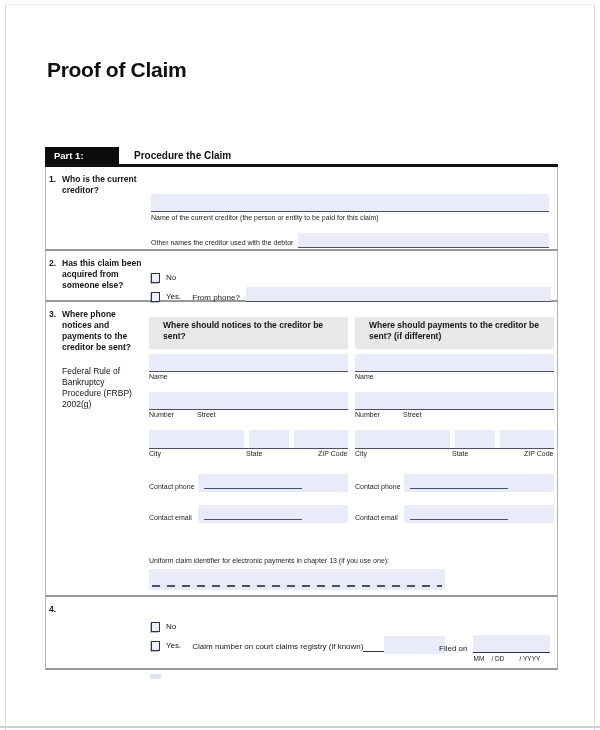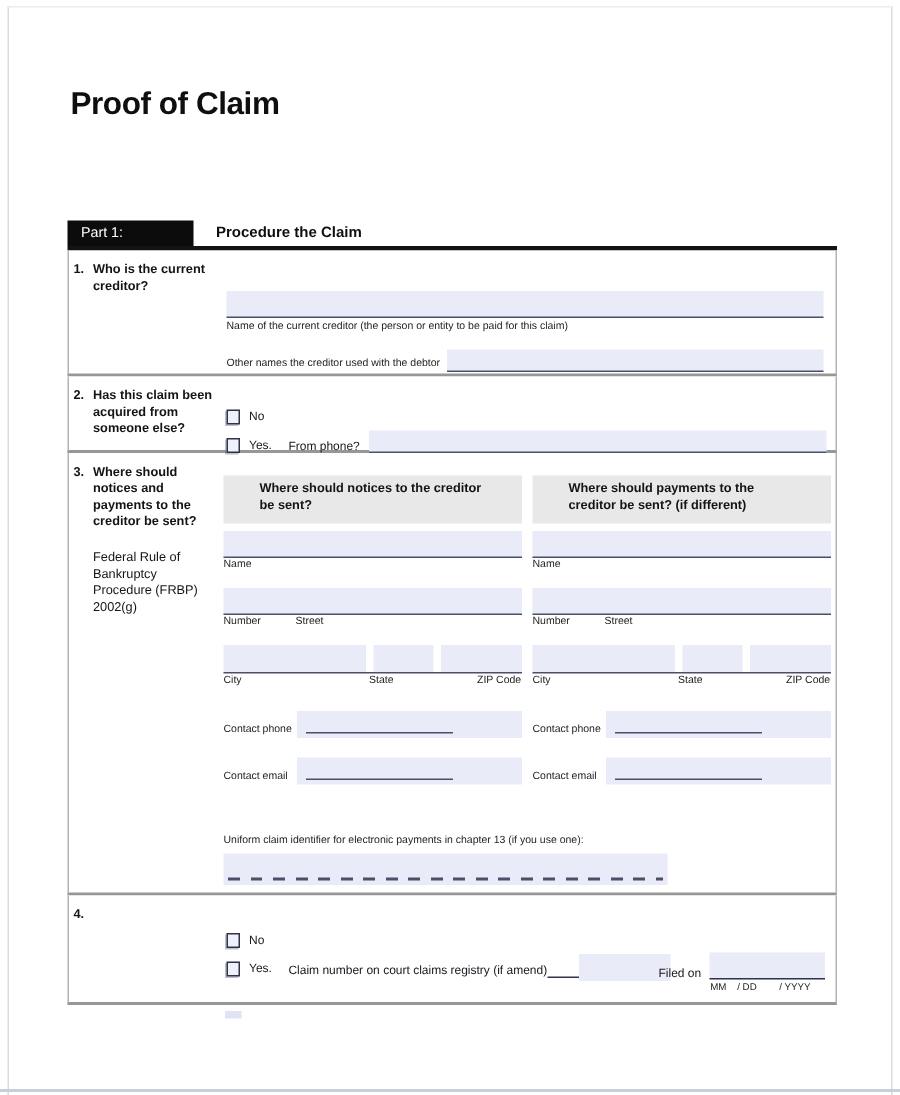--- a/index.html
+++ b/index.html
@@ -12,21 +12,21 @@
   .edge-right { position:absolute; right:5px; top:4px; bottom:0; width:1px; background:#dcdcdc; }
   .edge-top   { position:absolute; left:5px; right:5px; top:4px; height:1px; background:#ececec; }
   .edge-bottom{ position:absolute; left:0; right:0; top:726px; height:2px; background:#c9cfd8; }
 
   .doc-title { position:absolute; left:47px; top:58px; font-size:21px; font-weight:bold;
                letter-spacing:-0.3px; color:#0f0f0f; }
 
   .form { position:absolute; left:45px; top:147px; width:513px; }
 
   .part-header { display:flex; align-items:stretch; height:20px; border-bottom:3px solid #131313; }
-  .part-box { background:#0c0c0c; color:#fff; font-weight:normal; font-size:9.5px; width:84px;
+  .part-box { background:#0c0c0c; color:#fff; font-weight:bold; font-size:9.5px; width:74px;
               display:flex; align-items:center; padding-left:9px; }
   .part-title { font-weight:bold; font-size:10px; color:#0f0f0f; display:flex; align-items:center;
                 padding-left:15px; }
 
   .row { display:flex; border-bottom:2px solid #979797; border-left:1px solid #b3b3b3;
          border-right:1px solid #b3b3b3; background:#fff; }
   .qcol { width:103px; flex:none; display:flex; padding:7px 4px 0 3px;
           font-size:8.5px; font-weight:bold; line-height:1.3; color:#141414; }
   .qnum { width:13px; flex:none; }
   .qsub { font-weight:normal; margin-top:13px; }
@@ -54,21 +54,21 @@
   .row2 .fcol { padding:6px 6px 0 2px; }
   .row2 .checkline .ufield { flex:1; height:15px; margin-left:6px; }
   .gap-text { margin-left:11px; font-size:8px; color:#17171f; }
 
   
   .row3 { height:295px; }
   .row3 .fcol { padding:3px 3px 0 0; }
   .addr-cols { display:flex; gap:7px; }
   .addr-col { flex:1; min-width:0; }
   .col-header { background:#e8e8e8; min-height:32px; font-size:8.5px; font-weight:bold;
-                line-height:1.35; padding:3px 24px; color:#141414; }
+                line-height:1.35; padding:3px 14px; color:#141414; }
   .fgroup { margin-top:5px; }
   .fgroup + .fgroup { margin-top:12px; }
   .flabels { display:flex; font-size:7px; color:#1d1d1d; margin-top:1px; }
   .flab-a { width:48px; flex:none; }
   .flab-b { flex:1; }
   .triple { display:flex; gap:5px; border-bottom:1.5px solid #4a5068; }
   .t-city { width:95px; height:18px; } .t-state { width:40px; height:18px; } .t-zip { flex:1; height:18px; }
   .lab-city { width:97px; flex:none; } .lab-state { width:72px; flex:none; } .lab-zip { flex:1; }
   .contact-line { display:flex; align-items:flex-end; height:18px; }
   .contact-line.phone { margin-top:17px; } .contact-line.email { margin-top:13px; }
@@ -143,21 +143,21 @@
           <span class="gap-text">From phone?</span>
           <div class="ufield"></div>
         </div>
       </div>
     </div>
 
     <div class="row row3">
       <div class="qcol">
         <span class="qnum">3.</span>
         <span>
-          <span>Where should notices and payments to the creditor be sent?</span>
+          <span>Where phone notices and payments to the creditor be sent?</span>
           <span class="qsub" style="display:block;">Federal Rule of Bankruptcy Procedure (FRBP) 2002(g)</span>
         </span>
       </div>
       <div class="fcol">
         <div class="addr-cols">
 
           <div class="addr-col">
             <div class="col-header">Where should notices to the creditor be sent?</div>
             <div class="fgroup">
               <div class="ufield"></div>
@@ -254,21 +254,21 @@
         <span class="qnum">4.</span>
       </div>
       <div class="fcol">
         <div class="checkline">
           <span class="cbx"></span>
           <span class="cbx-label">No</span>
         </div>
         <div class="checkline claim-num-line">
           <span class="cbx"></span>
           <span class="cbx-label">Yes.</span>
-          <span class="gap-text">Claim number on court claims registry (if amend)</span>
+          <span class="gap-text">Claim number on court claims registry (if known)</span>
           <span class="short-under"></span>
           <span class="bluefill claim-num-field"></span>
         </div>
         <div class="filed-on">
           <span class="filed-lab">Filed on</span>
           <div class="filed-box">
             <div class="filed-field"></div>
             <div class="date-fmt">
               <span class="d-mm">MM</span>
               <span class="d-dd">/  DD</span>

